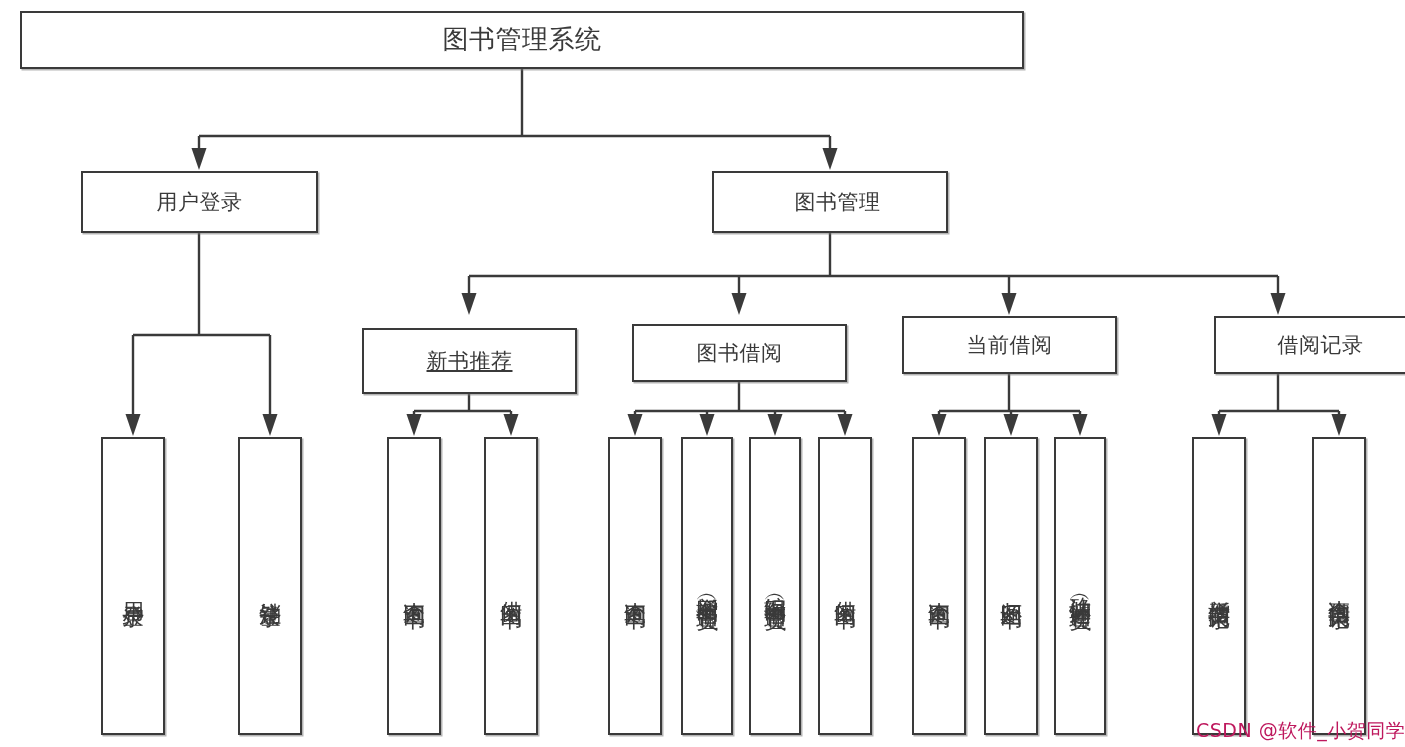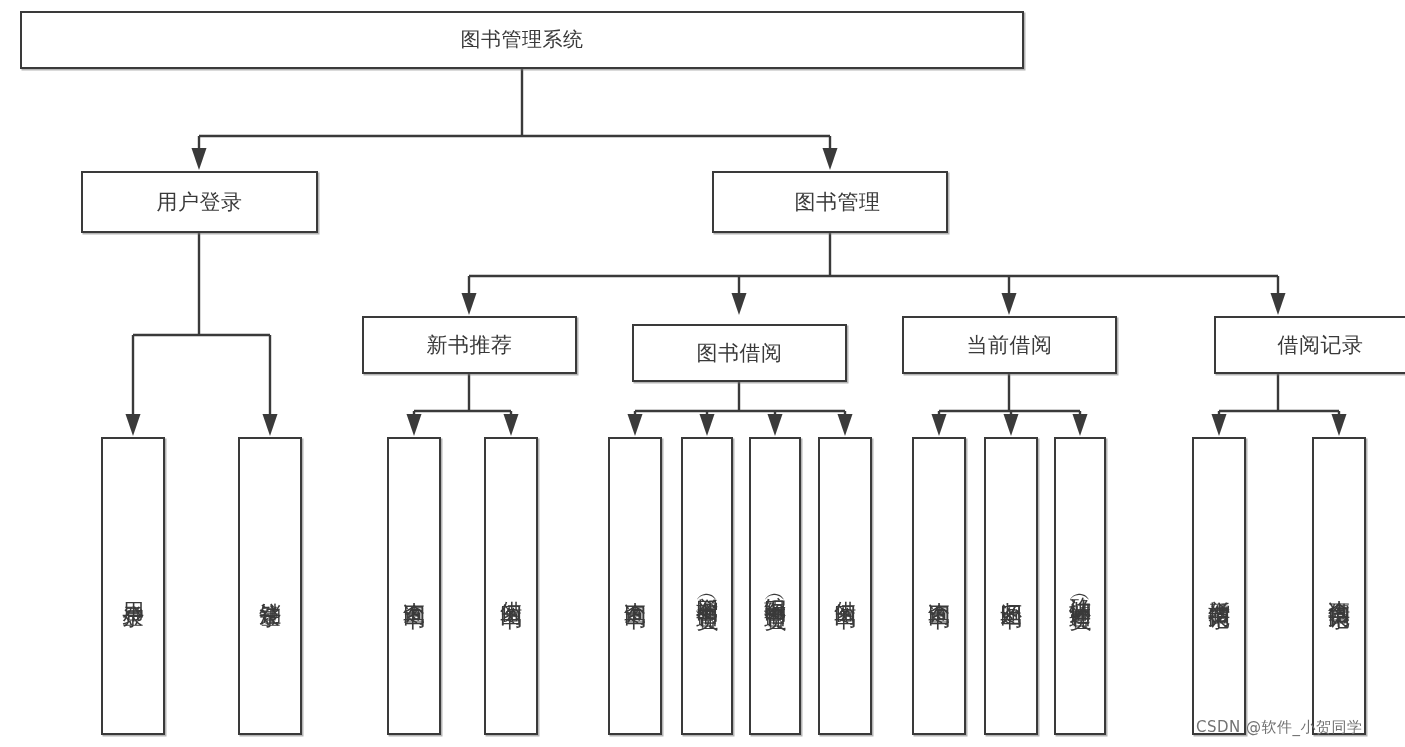--- a/index.html
+++ b/index.html
@@ -38,21 +38,21 @@
     box-shadow: 1.5px 1.5px 0 rgba(120,120,120,0.55);
   }
   .node-label {
     color: #3a3a3a;
     letter-spacing: 0.5px;
     line-height: 1.28;
     text-align: center;
     white-space: nowrap;
   }
   .node-root .node-label {
-    font-size: 20px;
+    font-size: 26px;
   }
   .node-l2 .node-label,
   .node-l3 .node-label {
     font-size: 21px;
   }
   .node-leaf {
     align-items: center;
     justify-content: center;
     padding-top: 4px;
   }
@@ -60,22 +60,22 @@
     font-size: 22px;
     writing-mode: vertical-rl;
     text-orientation: upright;
     line-height: 1.12;
     letter-spacing: 2px;
     white-space: nowrap;
     max-height: 272px;
   }
   .watermark {
     position: absolute;
-    color: #737373;
-    font-size: 15px;
+    color: #be185d;
+    font-size: 19px;
     white-space: nowrap;
     letter-spacing: 0.5px;
     pointer-events: none;
   }
 </style>
 </head>
 <body>
 
 <div id="diagram-root">
 
@@ -193,21 +193,21 @@
   <div id="node-layer">
       <div class="node-box node-root" style="left: 20px; top: 11px; width: 1004px; height: 58px;">
         <span class="node-label">图书管理系统</span>
       </div>
       <div class="node-box node-l2" style="left: 81px; top: 171px; width: 237px; height: 62px;">
         <span class="node-label">用户登录</span>
       </div>
       <div class="node-box node-l2" style="left: 712px; top: 171px; width: 236px; height: 62px; padding-left: 15px;">
         <span class="node-label">图书管理</span>
       </div>
-      <div class="node-box node-l3" style="left: 362px; top: 316px; width: 215px; height: 58px;">
+      <div class="node-box node-l3" style="left: 362px; top: 328px; width: 215px; height: 66px; text-decoration: underline;">
         <span class="node-label">新书推荐</span>
       </div>
       <div class="node-box node-l3" style="left: 632px; top: 324px; width: 215px; height: 58px;">
         <span class="node-label">图书借阅</span>
       </div>
       <div class="node-box node-l3" style="left: 902px; top: 316px; width: 215px; height: 58px;">
         <span class="node-label">当前借阅</span>
       </div>
       <div class="node-box node-l3" style="left: 1172px; top: 316px; width: 213px; height: 58px; margin-left: 42px;">
         <span class="node-label">借阅记录</span>

